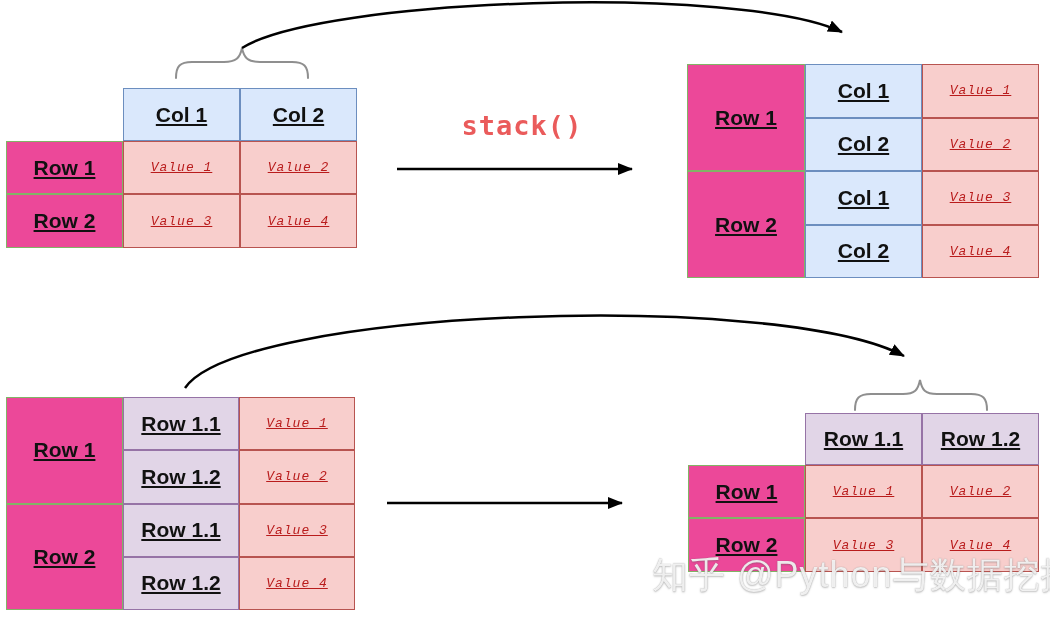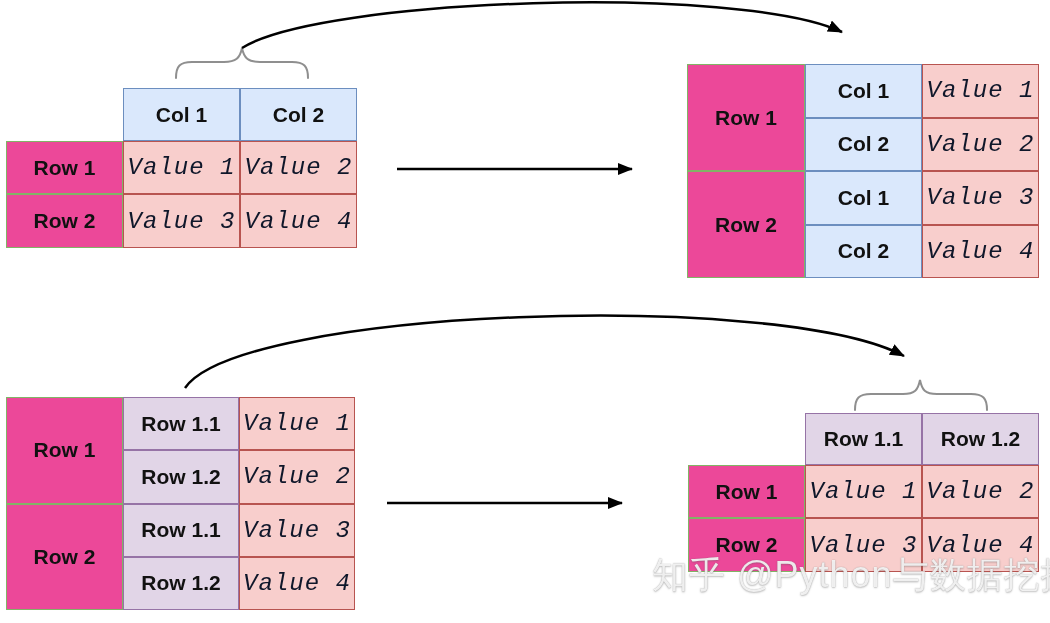--- a/index.html
+++ b/index.html
@@ -1,27 +1,27 @@
 <!DOCTYPE html>
 <html><head>
 <meta charset="utf-8">
 <style>
   html,body{margin:0;padding:0;background:#ffffff;}
   #canvas{position:relative;width:1050px;height:623px;background:#ffffff;overflow:hidden;
           font-family:"Liberation Sans",sans-serif;}
   svg.overlay{position:absolute;left:0;top:0;z-index:1;pointer-events:none;}
   .tbl{position:absolute;display:grid;z-index:2;}
-  .c{display:flex;align-items:center;justify-content:center;box-sizing:border-box;}
+  .c{display:flex;align-items:center;justify-content:center;box-sizing:border-box;text-decoration:underline;}
   .green{background:#ec4899;border:1.5px solid #82b366;}
   .blue{background:#dae8fc;border:1.5px solid #6c8ebf;}
   .red{background:#f8cecc;border:1.5px solid #b85450;}
   .purple{background:#e1d5e7;border:1.5px solid #9673a6;}
   .spacer{background:transparent;border:none;}
   .hdr{font-family:"Liberation Sans",sans-serif;font-weight:bold;font-size:21px;color:#111111;}
-  .val{font-family:"Liberation Mono",monospace;font-style:italic;font-size:24px;color:#0f172a;letter-spacing:1px;}
+  .val{font-family:"Liberation Mono",monospace;font-style:italic;font-size:13px;color:#b91c1c;letter-spacing:1px;}
   .span2{grid-row:span 2;}
 
   .tbl-si{left:6px;top:88px;grid-template-columns:117px 117px 117px;grid-template-rows:53px 53px 54px;}
   .tbl-so{left:687px;top:64px;grid-template-columns:118px 117px 117px;grid-template-rows:53.5px 53.5px 53.5px 53.5px;}
   .tbl-ui{left:6px;top:397px;grid-template-columns:117px 116px 116px;grid-template-rows:53.25px 53.25px 53.25px 53.25px;}
   .tbl-uo{left:688px;top:413px;grid-template-columns:117px 117px 117px;grid-template-rows:52px 53px 54px;}
 
   .op-label{position:absolute;z-index:2;text-align:center;
             font-family:"DejaVu Sans Mono",monospace;font-weight:bold;font-size:27px;
             color:#ea5b5b;letter-spacing:1px;}
@@ -104,16 +104,17 @@
     <div class="c purple hdr">Row 1.1</div>
     <div class="c purple hdr">Row 1.2</div>
     <div class="c green hdr">Row 1</div>
     <div class="c red val">Value 1</div>
     <div class="c red val">Value 2</div>
     <div class="c green hdr">Row 2</div>
     <div class="c red val">Value 3</div>
     <div class="c red val">Value 4</div>
   </div>
 
+  <div class="op-label op-stack">stack()</div>
 
   <div class="watermark">知乎 @Python与数据挖掘</div>
 
 </div>
 
 </body></html>

